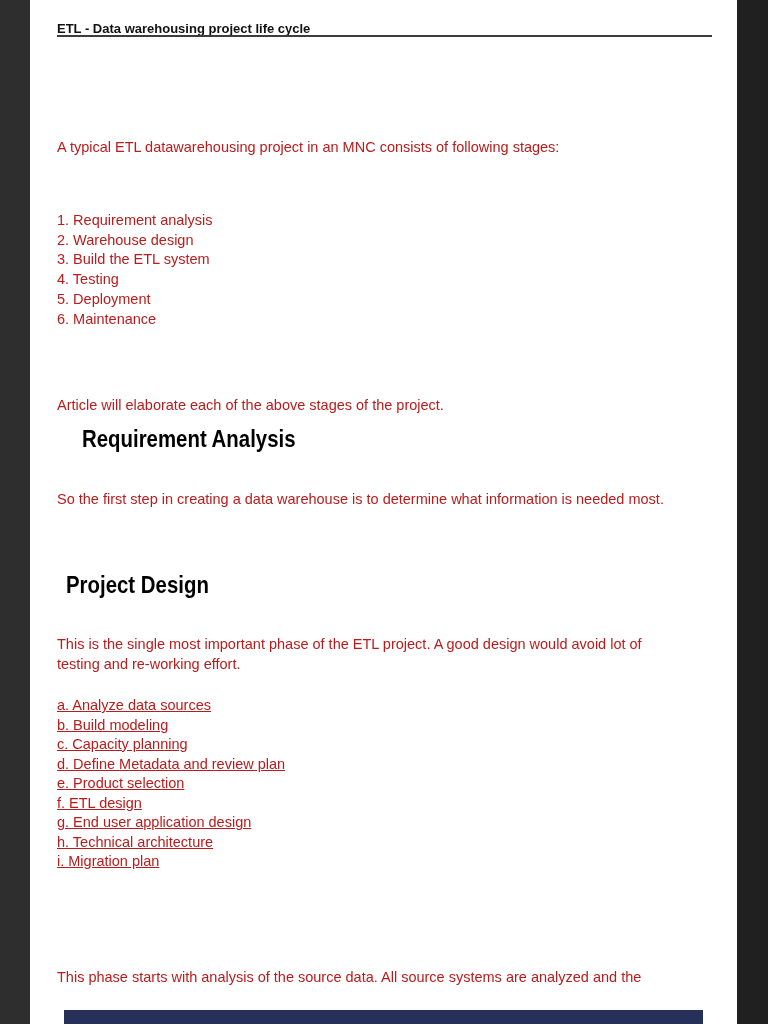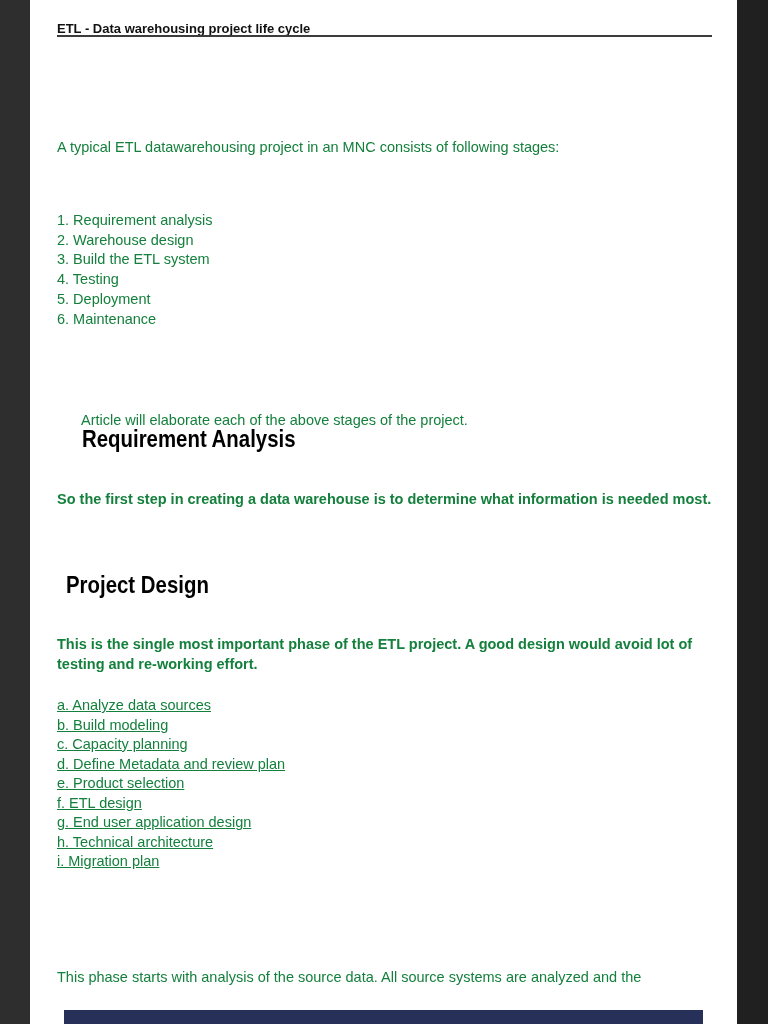--- a/index.html
+++ b/index.html
@@ -27,34 +27,34 @@
     margin-top: 8px;
   }
   .header-rule {
     left: 57px; top: 35px;
     width: 655px; height: 2px;
   }
 
   .body-text {
     font-size: 14.5px;
     line-height: 20px;
-    color: #15803d;
+    color: #b91c1c;
     white-space: nowrap;
   }
   .intro   { left: 57px; top: 137px; }
-  .note    { left: 57px; top: 410px; margin-left: 24px; }
+  .note    { left: 57px; top: 395px; }
   .closing { left: 57px; top: 967px; }
 
   .stages { left: 57px; top: 211px; }
   .stages .line { line-height: 19.7px; }
 
   .steps { left: 57px; top: 696px; text-decoration: underline; }
   .steps .line { line-height: 19.5px; }
 
-  .para { white-space: nowrap; font-weight: bold; }
+  .para { white-space: nowrap; }
   .para-ra { left: 57px; top: 489px; }
   .para-pd { left: 57px; top: 634px; }
 
   .section-heading {
     font-size: 24px;
     font-weight: bold;
     color: #000000;
     white-space: nowrap;
     transform: scaleX(0.85);
     transform-origin: left top;

